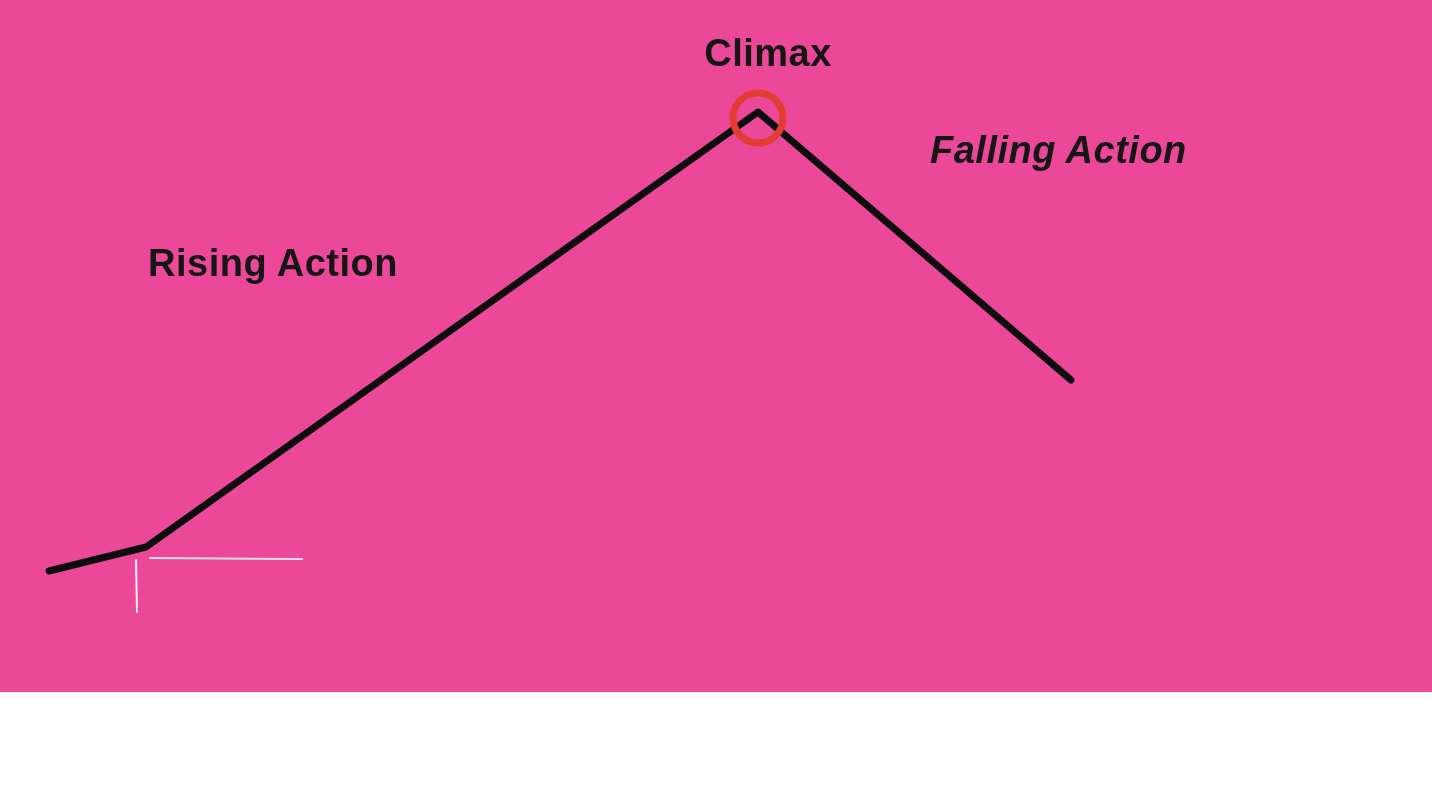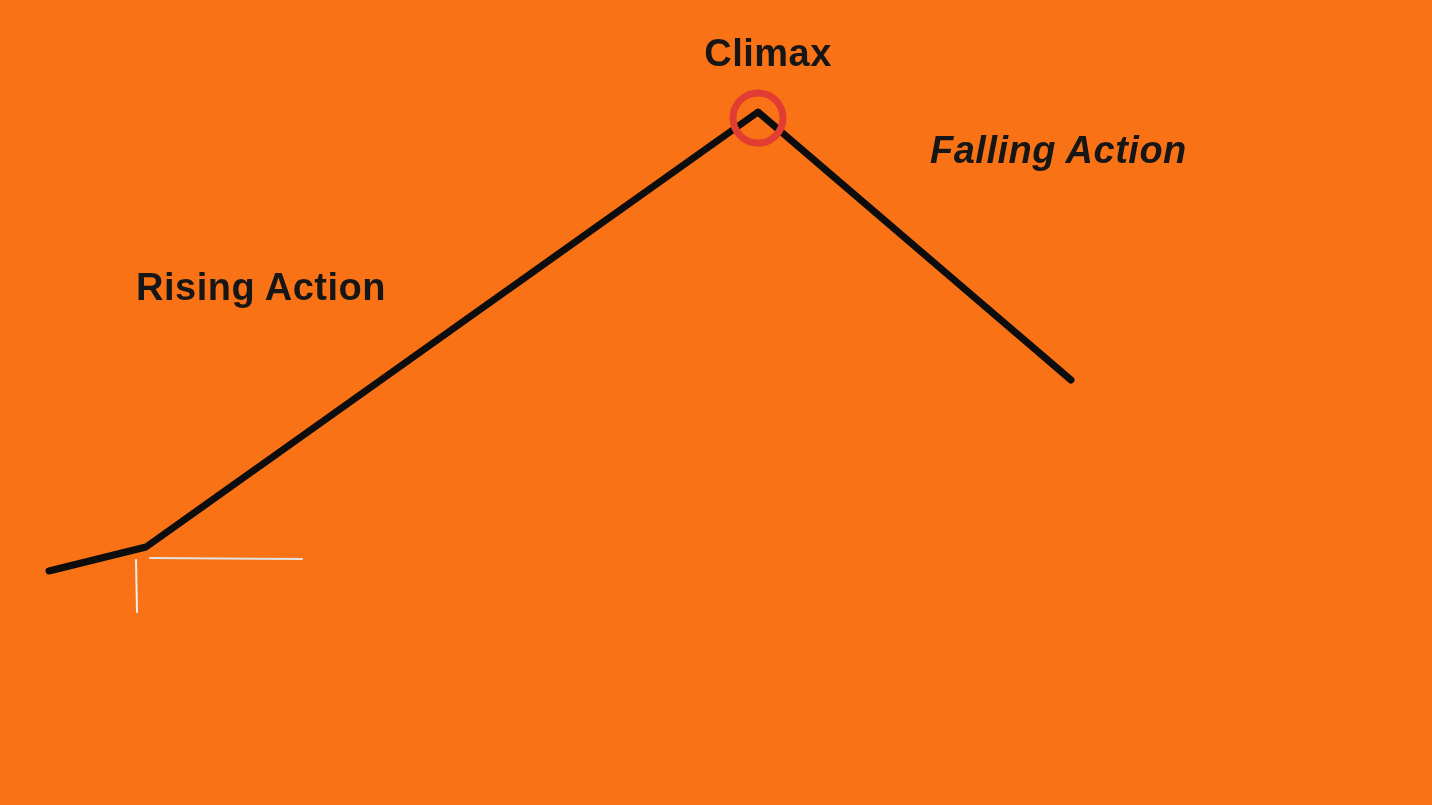--- a/index.html
+++ b/index.html
@@ -7,22 +7,22 @@
     padding: 0;
     background: #ffffff;
     width: 1432px;
     height: 805px;
     overflow: hidden;
     font-family: "Liberation Sans", sans-serif;
   }
   .canvas {
     position: relative;
     width: 1432px;
-    height: 805px;
-    background: #f97316;
+    height: 692px;
+    background: #ec4899;
   }
   .arc-svg {
     position: absolute;
     left: 0;
     top: 0;
     width: 1432px;
     height: 805px;
     display: block;
   }
   .label {
@@ -35,23 +35,22 @@
     white-space: nowrap;
     font-family: "Liberation Sans", sans-serif;
   }
   .label-climax {
     left: 618px;
     top: 34px;
     width: 300px;
     text-align: center;
   }
   .label-rising {
-    left: 136px;
+    left: 148px;
     top: 244px;
-    margin-top: 24px;
   }
   .label-falling {
     left: 930px;
     top: 131px;
     font-style: italic;
   }
 </style>
 </head>
 <body>
 

